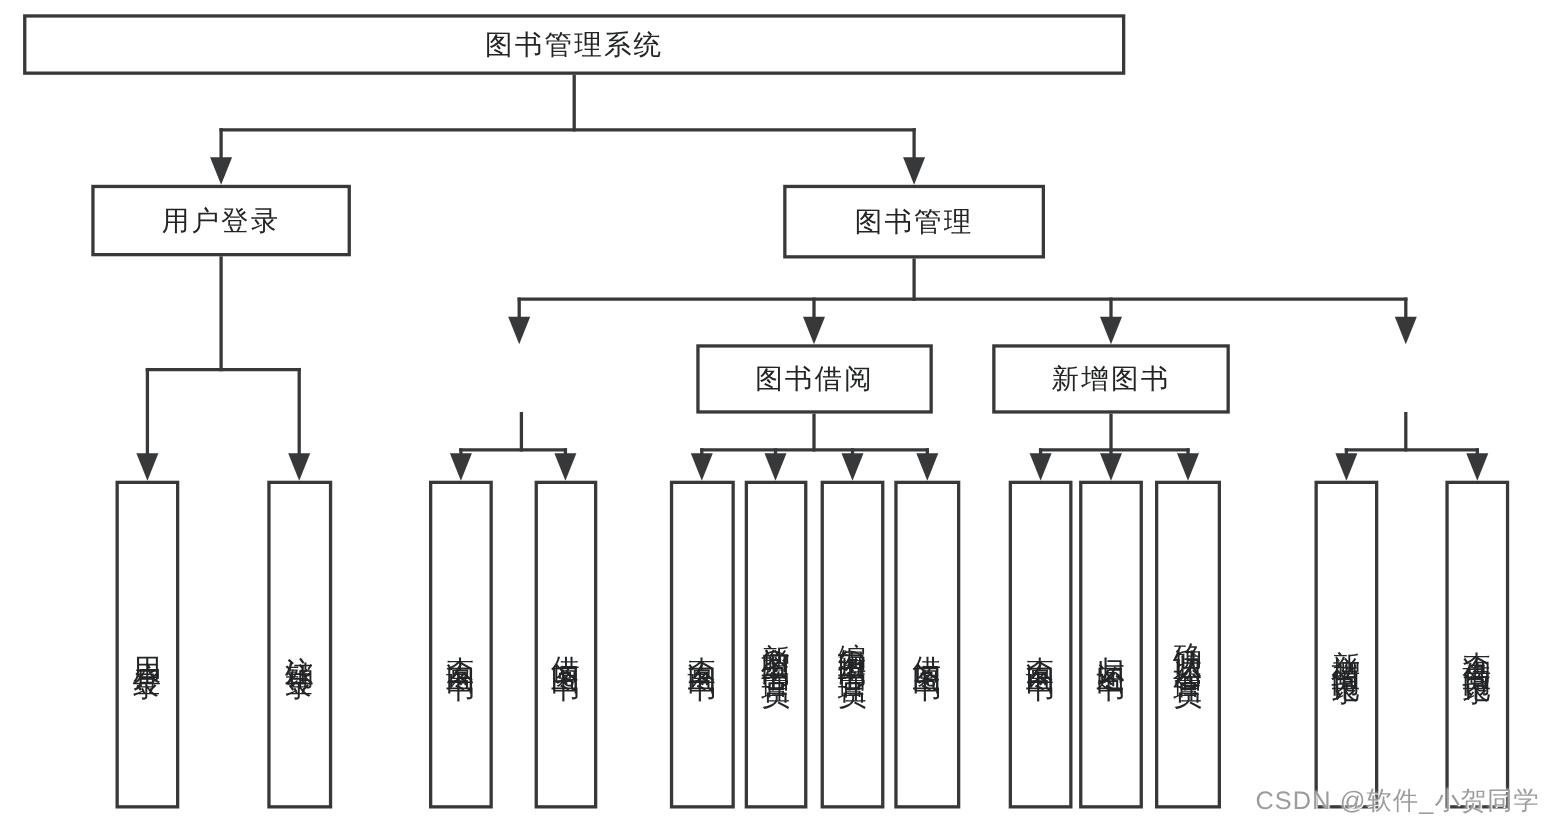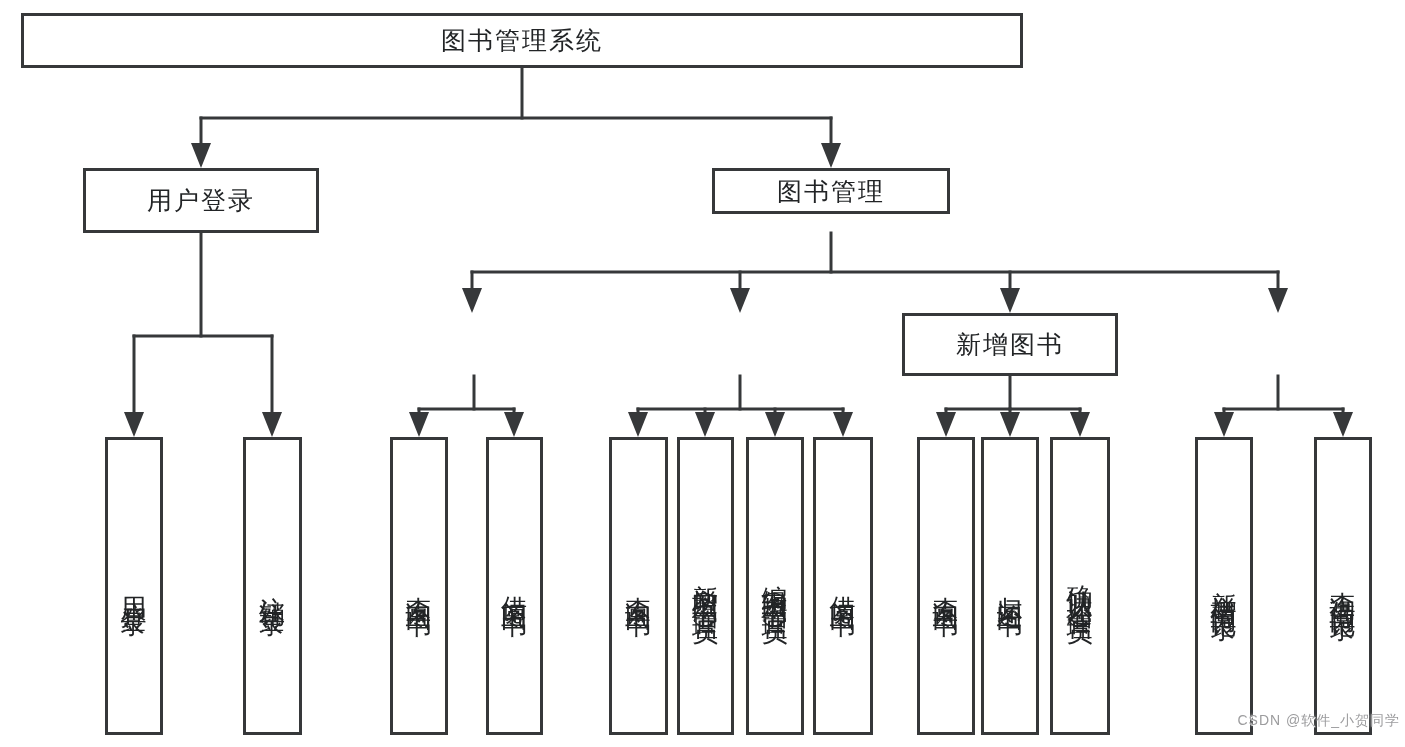--- a/index.html
+++ b/index.html
@@ -52,21 +52,21 @@
   .box.v {
     writing-mode: vertical-rl;
     font-size: 26px;
     letter-spacing: 5px;
     line-height: 1;
   }
   #watermark {
     position: absolute;
     top: 712px;
     right: 5px;
-    font-size: 14px;
+    font-size: 23px;
     letter-spacing: 1px;
     color: var(--watermark);
     text-shadow: 0 0 3px #ffffff, 1px 1px 0 #ffffff;
     z-index: 5;
   }
 </style>
 </head>
 <body>
 
 <div id="canvas">
@@ -143,22 +143,23 @@
       <line x1="1224" y1="409" x2="1224" y2="416"></line>
       <line x1="1343" y1="409" x2="1343" y2="416"></line>
       <polygon points="1214,412 1234,412 1224,437"></polygon>
       <polygon points="1333,412 1353,412 1343,437"></polygon>
     </g>
   </svg>
 
   <div class="box h" style="left:21px; top:13px; width:1002px; height:55px">图书管理系统</div>
 
   <div class="box h" style="left:83px; top:168px; width:236px; height:65px">用户登录</div>
-  <div class="box h" style="left:712px; top:168px; width:238px; height:46px">图书管理</div>
+  <div class="box h" style="left:712px; top:168px; width:238px; height:67px">图书管理</div>
 
+  <div class="box h" style="left:633px; top:313px; width:215px; height:63px">图书借阅</div>
   <div class="box h" style="left:902px; top:313px; width:216px; height:63px">新增图书</div>
 
   <div class="box v" style="left:105px; top:437px; width:58px; height:298px">用户登录</div>
   <div class="box v" style="left:243px; top:437px; width:59px; height:298px">注销登录</div>
 
   <div class="box v" style="left:390px; top:437px; width:58px; height:298px">查询图书</div>
   <div class="box v" style="left:486px; top:437px; width:57px; height:298px">借阅图书</div>
 
   <div class="box v" style="left:609px; top:437px; width:59px; height:298px">查询图书</div>
   <div class="box v" style="left:677px; top:437px; width:57px; height:298px">新增图书（管理员）</div>

